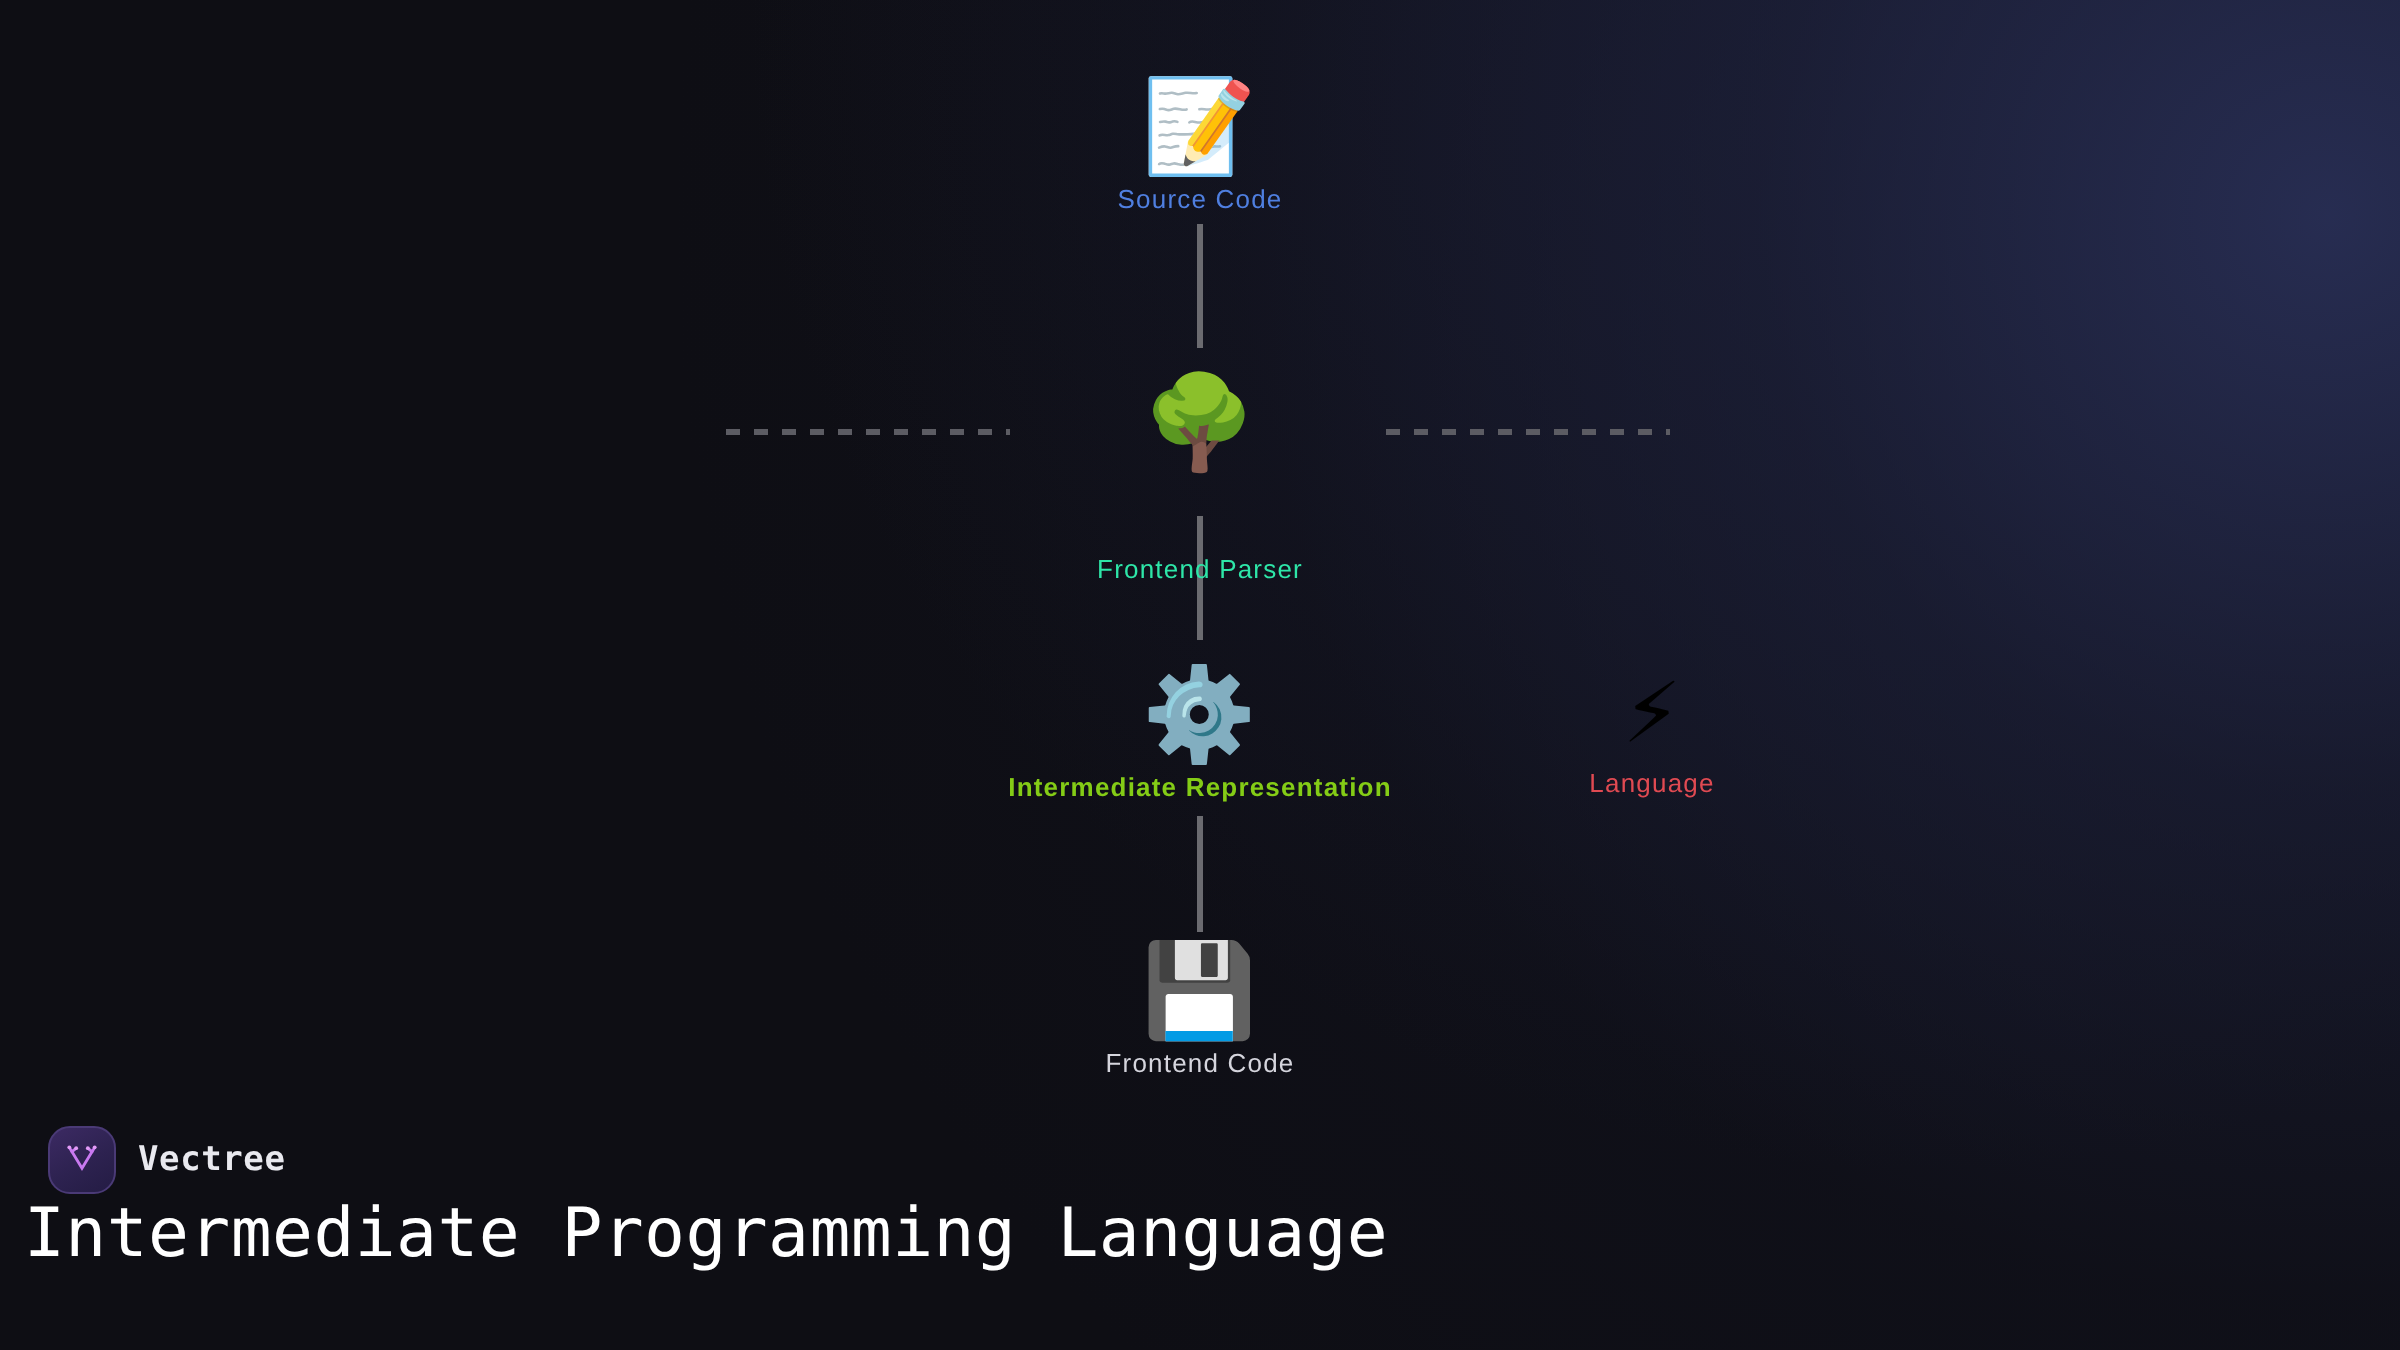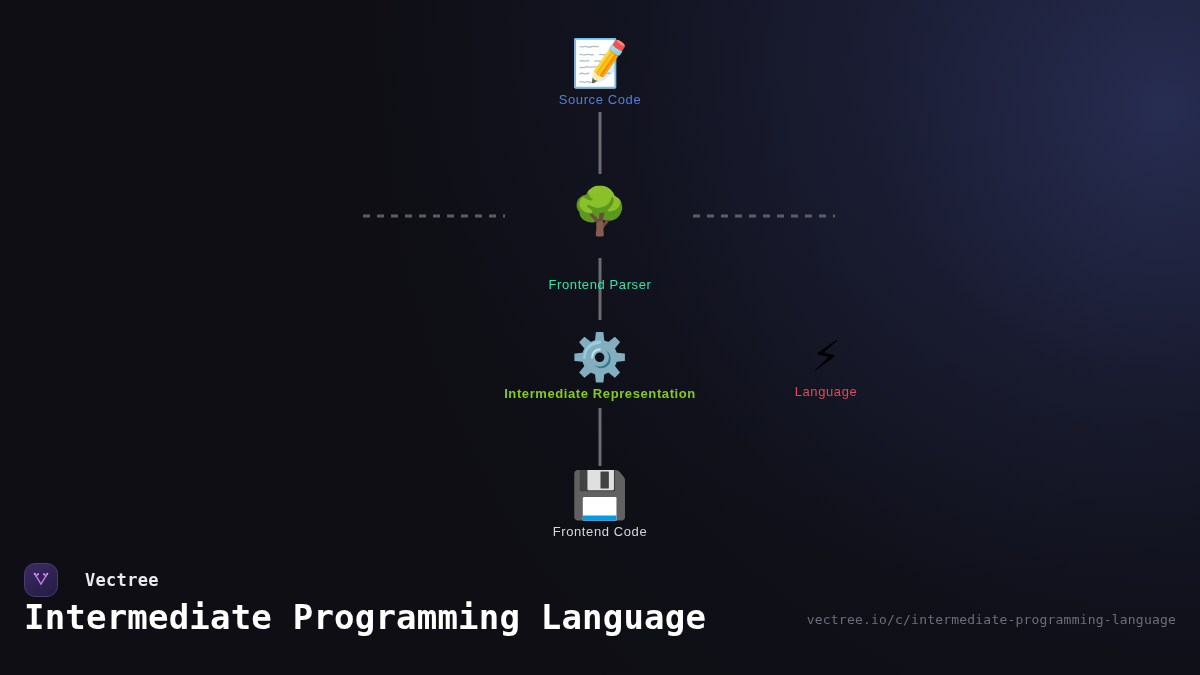--- a/index.html
+++ b/index.html
@@ -84,21 +84,21 @@
     bottom: 0;
     height: 120px;
   }
 
   .brand {
     position: absolute;
     left: 24px;
     top: 8px;
     display: flex;
     align-items: center;
-    gap: 27px;
+    gap: 11px;
   }
 
   .brand-logo {
     width: 34px;
     height: 34px;
     border-radius: 11px;
     background: linear-gradient(150deg, #3c2a63 0%, #2d2250 55%, #241c44 100%);
     border: 1px solid #4a3a76;
     display: flex;
     align-items: center;
@@ -108,25 +108,25 @@
   .brand-name {
     font-family: "DejaVu Sans Mono", "Liberation Mono", monospace;
     font-size: 17px;
     font-weight: bold;
     color: #e9e9ef;
     letter-spacing: 0.3px;
   }
 
   .page-title {
     position: absolute;
-    left: 24px;
+    left: 12px;
     top: 44px;
     font-family: "DejaVu Sans Mono", "Liberation Mono", monospace;
     font-size: 34px;
-    font-weight: bold;
+    font-weight: normal;
     color: #ffffff;
     letter-spacing: 0.2px;
     line-height: 1.1;
     white-space: nowrap;
   }
 
   .page-url {
     position: absolute;
     right: 24px;
     top: 57px;
@@ -192,15 +192,14 @@
           <circle cx="19.6" cy="4.4" r="1.15"></circle>
           <circle cx="15.5" cy="4.9" r="1.15"></circle>
         </g>
       </svg>
     </div>
     <div class="brand-name">Vectree</div>
   </div>
 
   <h1 class="page-title">Intermediate Programming Language</h1>
 
-  <div class="page-url">vectree.io/c/intermediate-programming-language</div>
 
 </div>
 
 </body></html>

